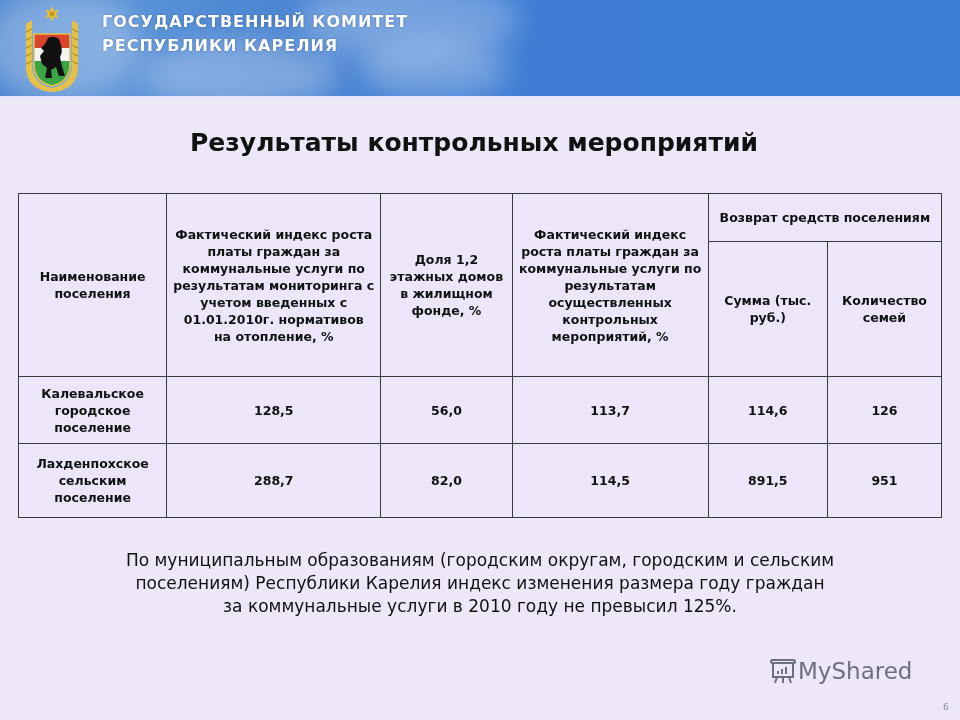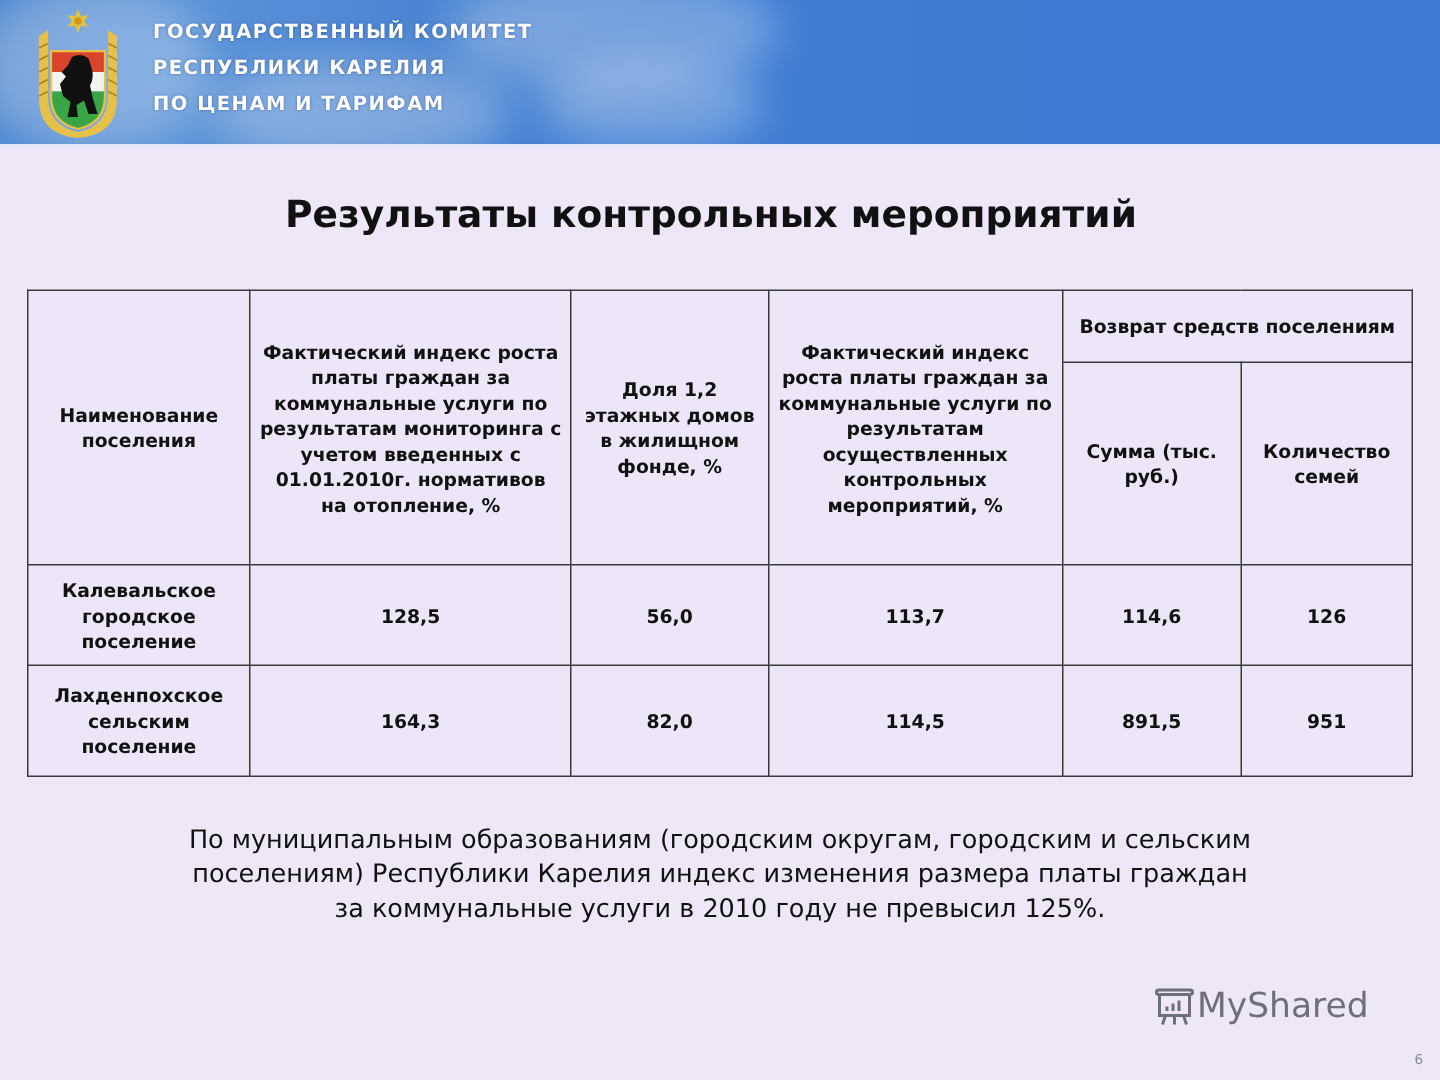--- a/index.html
+++ b/index.html
@@ -23,21 +23,21 @@
     .header-bottom {
       position: absolute; left: 0; top: 96px; width: 960px; height: 3px;
       background: #e4e6f7;
     }
     .emblem {
       position: absolute; left: 18px; top: 4px; width: 68px; height: 88px;
     }
     .org-title {
       position: absolute; left: 102px; top: 10px;
       color: #ffffff; font-family: "DejaVu Sans", sans-serif;
-      font-weight: bold; font-size: 13px; line-height: 24px;
+      font-weight: bold; font-size: 16px; line-height: 24px;
       letter-spacing: 1px;
       text-shadow: 0 0 2px rgba(20,50,120,0.5);
     }
     .org-title div { white-space: nowrap; }
     .slide-title {
       position: absolute; left: 0; top: 128px; width: 948px;
       text-align: center;
       font-family: "DejaVu Sans", sans-serif;
       font-weight: bold; font-size: 25px; color: #111;
     }
@@ -123,21 +123,20 @@
       <rect x="16" y="57" width="36" height="30" fill="#3aa545"></rect>
     </g>
     <path d="M16 30 L52 30 L52 60 Q52 78 34 82 Q16 78 16 60 Z" fill="none" stroke="#e5c14a" stroke-width="1.5"></path>
 
     <path d="M30 34 Q36 31 41 35 L43 41 Q45 48 42 53 L44 62 L47 72 L41 72 L38 63 L33 66 L34 74 L27 74 L29 64 L24 60 L22 52 L26 47 L23 44 L27 40 Z" fill="#111"></path>
   </svg>
 
   <div class="org-title">
     <div>ГОСУДАРСТВЕННЫЙ КОМИТЕТ</div>
     <div>РЕСПУБЛИКИ КАРЕЛИЯ</div>
-    <div>ПО ЦЕНАМ И ТАРИФАМ</div>
   </div>
 </div>
 <div class="header-bottom"></div>
 
 <h1 class="slide-title">Результаты контрольных мероприятий</h1>
 
 <table class="results">
   <tbody>
       <tr class="head1">
     <th class="h-name" rowspan="2">Наименование поселения</th>
@@ -153,32 +152,32 @@
   <tr class="data-row">
     <td class="name-cell">Калевальское городское поселение</td>
     <td>128,5</td>
     <td>56,0</td>
     <td>113,7</td>
     <td>114,6</td>
     <td>126</td>
   </tr>
   <tr class="data-row2">
     <td class="name-cell">Лахденпохское сельским поселение</td>
-    <td>164,3</td>
+    <td>288,7</td>
     <td>82,0</td>
     <td>114,5</td>
     <td>891,5</td>
     <td>951</td>
   </tr>
 </tbody>
   </table>
 
 <div class="footnote">
   <div>По муниципальным образованиям (городским округам, городским и сельским</div>
-  <div>поселениям) Республики Карелия индекс изменения размера платы граждан</div>
+  <div>поселениям) Республики Карелия индекс изменения размера году граждан</div>
   <div>за коммунальные услуги в 2010 году не превысил 125%.</div>
 </div>
 
 <div class="watermark">
   <svg width="30" height="30" viewBox="0 0 30 30">
     <rect x="3" y="4" width="24" height="3" rx="1.5" fill="none" stroke="#5a5a66" stroke-width="2"></rect>
     <rect x="5" y="7" width="20" height="14" fill="none" stroke="#5a5a66" stroke-width="2"></rect>
     <rect x="9" y="15" width="2" height="3" fill="#5a5a66"></rect>
     <rect x="13" y="13" width="2" height="5" fill="#5a5a66"></rect>
     <rect x="17" y="11" width="2" height="7" fill="#5a5a66"></rect>

